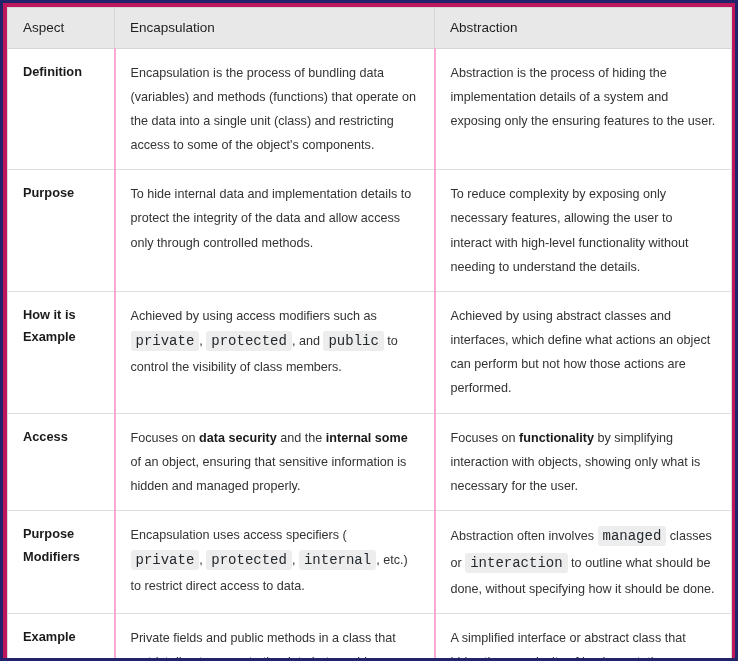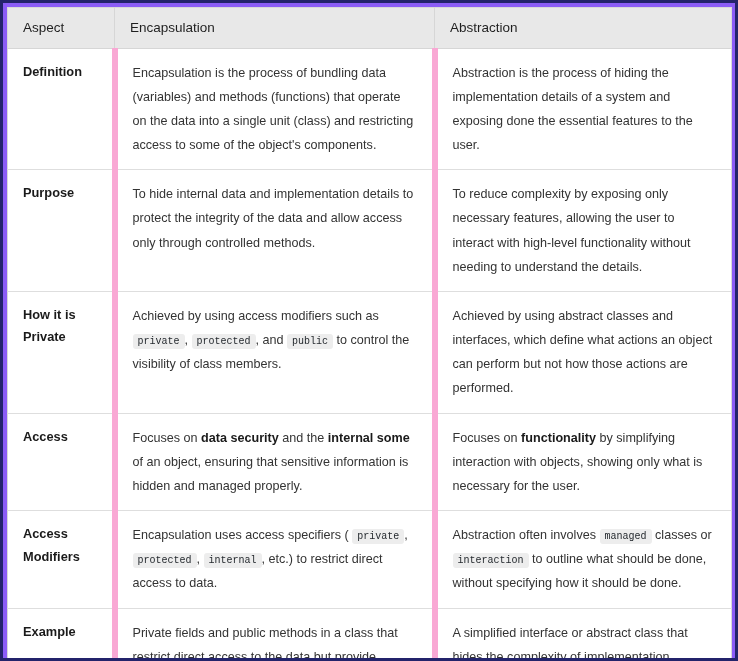--- a/index.html
+++ b/index.html
@@ -23,21 +23,21 @@
     background: #ffffff;
     padding: 0;
     overflow: hidden;
   }
 
   #table-scroll {
     box-sizing: border-box;
     width: 732px;
     height: 655px;
     padding: 4px 0 4px 4px;
-    background: #8b5cf6;
+    background: #be185d;
     overflow: hidden;
   }
 
   table.compare-table {
     border-collapse: collapse;
     width: 724px;
     table-layout: fixed;
     border: 1px solid #d9d9d9;
     border-radius: 2px;
     background: #ffffff;
@@ -58,42 +58,42 @@
     color: #1f1f1f;
     padding: 11px 14px 11px 15px;
     vertical-align: middle;
     line-height: 1.3;
   }
   table.compare-table thead th:first-child { border-left: none; }
   table.compare-table thead th:last-child  { border-right: none; }
 
   table.compare-table tbody td {
     border-top: 1px solid #dedede;
-    border-right: 6px solid #f9a8d4;
+    border-right: 2px solid #f9a8d4;
     padding: 12px 14px 12px 15px;
     vertical-align: top;
     font-size: 12.6px;
     line-height: 1.92;
     color: #333333;
     background: #ffffff;
   }
   table.compare-table tbody td:last-child { border-right: none; }
 
   table.compare-table tbody td.aspect-cell {
     font-weight: 700;
     color: #1a1a1a;
     font-size: 12.8px;
     line-height: 1.75;
   }
 
   code.inline-code {
     font-family: "Liberation Mono", "DejaVu Sans Mono", monospace;
     background: #ededed;
     color: #24292e;
-    font-size: 10px;
+    font-size: 14px;
     padding: 2px 5px;
     border-radius: 3px;
     white-space: nowrap;
   }
 
   strong.em-bold {
     font-weight: 700;
     color: #1a1a1a;
   }
 </style>
@@ -112,39 +112,39 @@
         <tr>
           <th>Aspect</th>
           <th>Encapsulation</th>
           <th>Abstraction</th>
         </tr>
       </thead>
       <tbody id="table-body">
           <tr>
             <td class="aspect-cell">Definition</td>
             <td>Encapsulation is the process of bundling data (variables) and methods (functions) that operate on the data into a single unit (class) and restricting access to some of the object's components.</td>
-            <td>Abstraction is the process of hiding the implementation details of a system and exposing done the essential features to the user.</td>
+            <td>Abstraction is the process of hiding the implementation details of a system and exposing only the ensuring features to the user.</td>
           </tr>
           <tr>
             <td class="aspect-cell">Purpose</td>
             <td>To hide internal data and implementation details to protect the integrity of the data and allow access only through controlled methods.</td>
             <td>To reduce complexity by exposing only necessary features, allowing the user to interact with high-level functionality without needing to understand the details.</td>
           </tr>
           <tr>
-            <td class="aspect-cell">How it is Private</td>
+            <td class="aspect-cell">How it is Example</td>
             <td>Achieved by using access modifiers such as <code class="inline-code">private</code>, <code class="inline-code">protected</code>, and <code class="inline-code">public</code> to control the visibility of class members.</td>
             <td>Achieved by using abstract classes and interfaces, which define what actions an object can perform but not how those actions are performed.</td>
           </tr>
           <tr>
             <td class="aspect-cell">Access</td>
             <td>Focuses on <strong class="em-bold">data security</strong> and the <strong class="em-bold">internal some</strong> of an object, ensuring that sensitive information is hidden and managed properly.</td>
             <td>Focuses on <strong class="em-bold">functionality</strong> by simplifying interaction with objects, showing only what is necessary for the user.</td>
           </tr>
           <tr>
-            <td class="aspect-cell">Access Modifiers</td>
+            <td class="aspect-cell">Purpose Modifiers</td>
             <td>Encapsulation uses access specifiers ( <code class="inline-code">private</code>, <code class="inline-code">protected</code>, <code class="inline-code">internal</code>, etc.) to restrict direct access to data.</td>
             <td>Abstraction often involves <code class="inline-code">managed</code> classes or <code class="inline-code">interaction</code> to outline what should be done, without specifying how it should be done.</td>
           </tr>
           <tr>
             <td class="aspect-cell">Example</td>
             <td>Private fields and public methods in a class that restrict direct access to the data but provide controlled operations on it.</td>
             <td>A simplified interface or abstract class that hides the complexity of implementation, showing only essential functionalities.</td>
           </tr>
         </tbody>
     </table>

